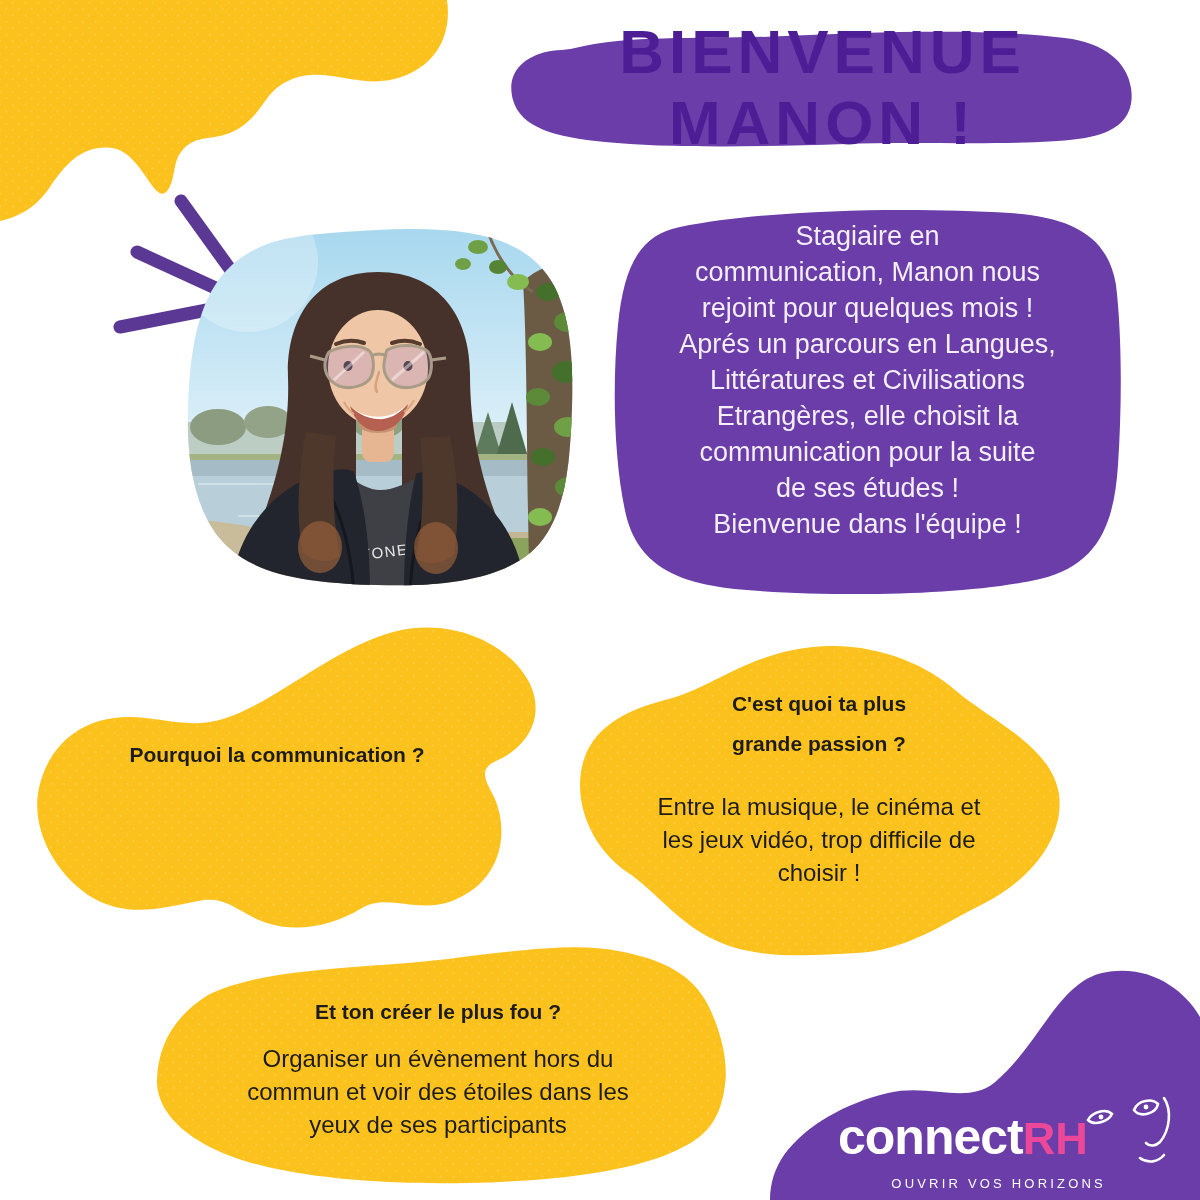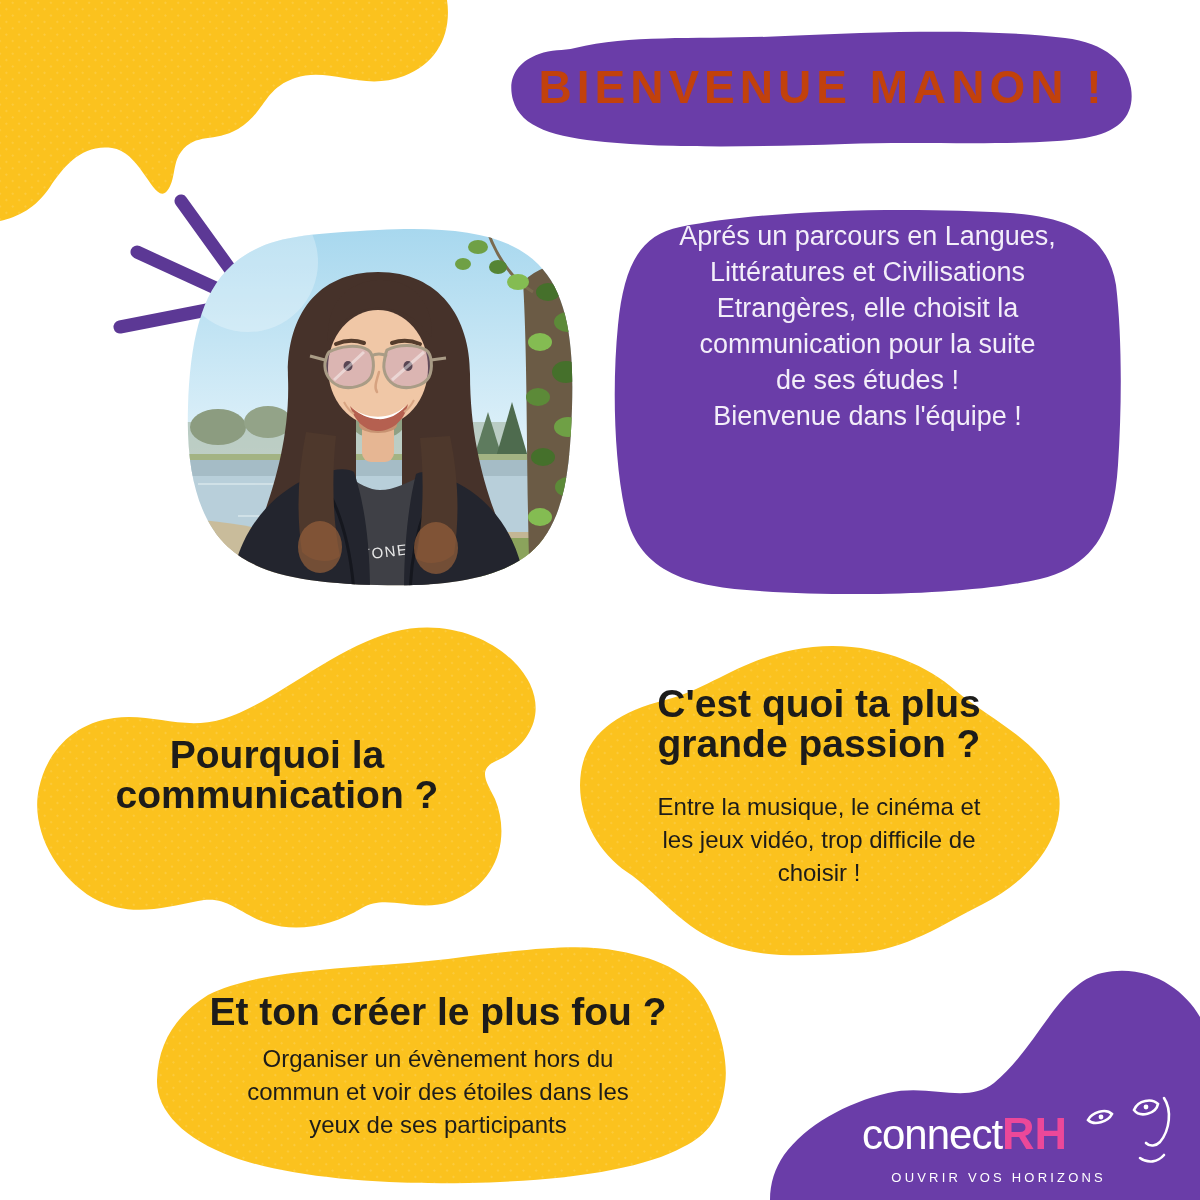--- a/index.html
+++ b/index.html
@@ -1,28 +1,28 @@
 <!DOCTYPE html>
 <html><head>
 <meta charset="utf-8">
 <style>
   html,body{margin:0;padding:0;background:#ffffff;}
   .post{position:relative;width:1200px;height:1200px;background:#ffffff;overflow:hidden;
         font-family:"Liberation Sans", sans-serif;}
   .abs{position:absolute;}
   .pre{white-space:pre-line;}
   .title{display:flex;align-items:center;justify-content:center;
-         color:#c2410c;font-size:46px;font-weight:bold;letter-spacing:5px;}
+         color:#4c1d95;font-size:62px;font-weight:bold;letter-spacing:5px;text-align:center;}
   .intro-text{color:#F3EEF9;font-size:27px;line-height:36px;text-align:center;}
   .intro-text p{margin:0;}
   .intro-text p + p{}
-  .q-heading{color:#1D1C1A;font-size:39px;line-height:40px;font-weight:bold;text-align:center;}
+  .q-heading{color:#1D1C1A;font-size:21px;line-height:40px;font-weight:bold;text-align:center;}
   .q-answer{color:#1D1C1A;font-size:24px;line-height:33px;text-align:center;}
   .brand-row{display:flex;align-items:baseline;justify-content:flex-start;}
-  .brand-connect{color:#ffffff;font-size:42px;font-weight:normal;letter-spacing:-1px;margin-left:24px;}
+  .brand-connect{color:#ffffff;font-size:50px;font-weight:bold;letter-spacing:-1px;}
   .brand-rh{color:#ec4899;font-size:45px;font-weight:bold;letter-spacing:0px;}
   .brand-tagline{color:#ffffff;font-size:13px;letter-spacing:3.2px;text-align:right;
                  margin-top:10px;padding-right:4px;}
 </style>
 </head>
 <body>
 
 <div class="post">
 
   <svg width="0" height="0" style="position:absolute">
@@ -164,20 +164,23 @@
       <ellipse cx="258" cy="326" rx="22" ry="26" fill="#96603A" opacity="0.7"></ellipse>
     </g>
   </svg>
 
   <svg class="abs" style="left:610px;top:205px" width="515" height="395" viewBox="0 0 515 395">
     <path d="M70,22 C160,4 300,2 400,8 C460,12 498,30 506,80 C512,130 512,200 508,260
              C504,320 488,360 430,374 C360,390 240,392 150,386 C80,382 30,368 16,310
              C4,258 2,180 8,120 C14,60 30,30 70,22 Z" fill="#6A3DA8"></path>
   </svg>
   <div class="abs intro-text" style="left:630px;top:218px;width:475px">
+    <p class="pre">Stagiaire en
+communication, Manon nous
+rejoint pour quelques mois !</p>
     <p class="pre">Aprés un parcours en Langues,
 Littératures et Civilisations
 Etrangères, elle choisit la
 communication pour la suite
 de ses études !</p>
     <p class="pre">Bienvenue dans l'équipe !</p>
   </div>
 
   <svg class="abs" style="left:32px;top:622px" width="510" height="335" viewBox="0 0 510 335">
     <path d="M361,10 C420,-6 478,22 498,62 C514,96 494,126 464,139 C444,148 456,162 463,177

